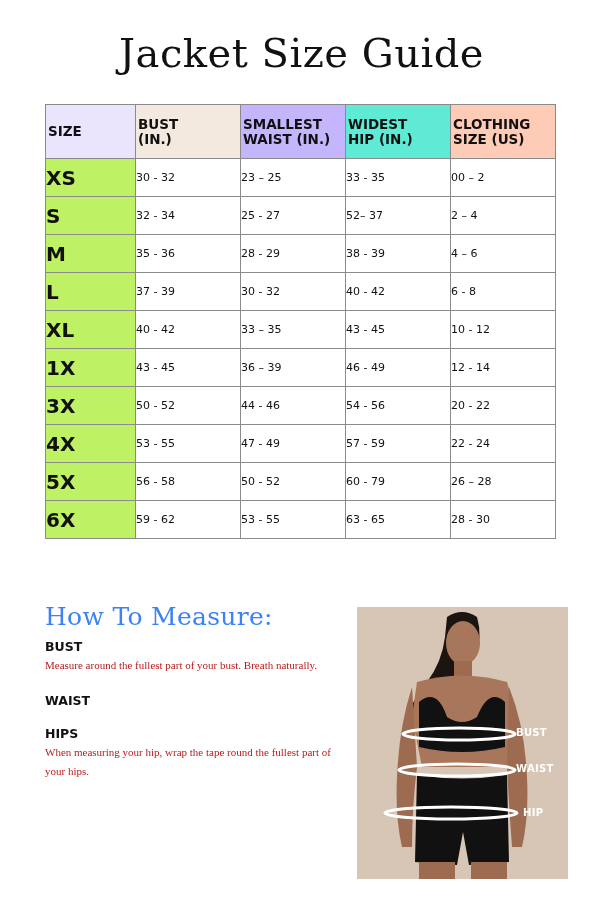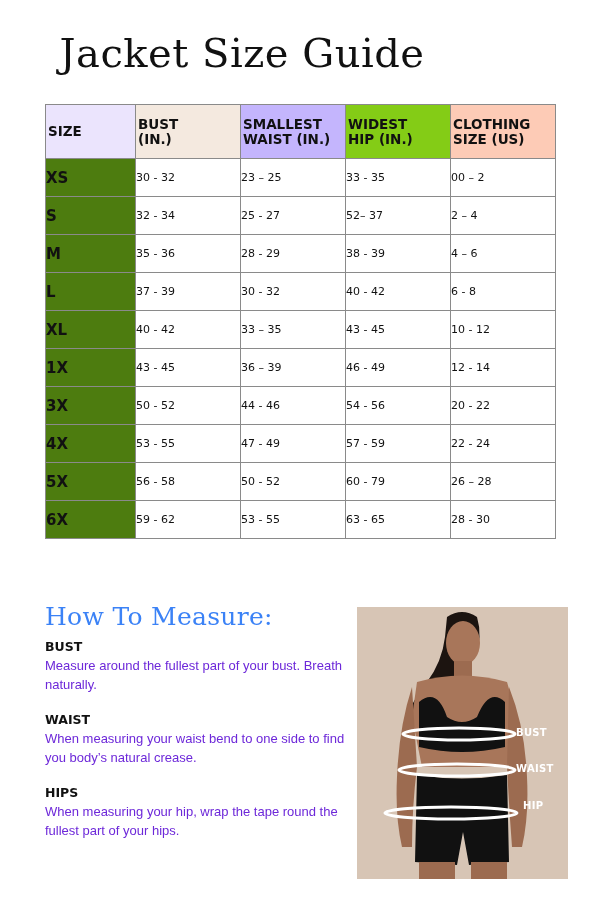--- a/index.html
+++ b/index.html
@@ -1,61 +1,61 @@
 <!DOCTYPE html>
 <html><head>
   <meta charset="utf-8">
   <style>
     * { box-sizing: border-box; margin: 0; padding: 0; }
     html, body { width: 600px; height: 900px; background: #ffffff; overflow: hidden; }
     body { position: relative; font-family: "Liberation Sans", sans-serif; color: #111; }
 
     .title {
-      position: absolute; left: 0; top: 30px; width: 484px; text-align: center;
+      position: absolute; left: 0; top: 30px; width: 484px; text-align: right;
       font-family: "DejaVu Serif", serif; font-size: 40px; font-weight: normal;
       letter-spacing: 0.5px; color: #111;
     }
 
     table.size-table {
       position: absolute; left: 45px; top: 104px; width: 510px;
       border-collapse: collapse; table-layout: fixed;
     }
     .size-table th, .size-table td {
       border: 1px solid #8a8a8a; text-align: left; vertical-align: middle;
     }
     .size-table th {
       height: 54px; font-family: "DejaVu Sans", sans-serif; font-weight: bold;
       font-size: 13.5px; line-height: 15px; color: #111; padding: 0 2px;
     }
     .size-table td {
       height: 38px; font-family: "DejaVu Sans", sans-serif; font-size: 11px; color: #111;
     }
     .size-table td.size-cell {
-      font-weight: bold; background: #4d7c0f; font-size: 15px;
+      font-weight: bold; background: #bef264; font-size: 20px;
     }
     col.c0 { width: 90px; }
     col.c1 { width: 105px; }
     col.c2 { width: 105px; }
     col.c3 { width: 105px; }
     col.c4 { width: 105px; }
 
     .measure {
       position: absolute; left: 45px; top: 602px; width: 300px;
     }
     .measure h2 {
       font-family: "DejaVu Serif", serif; font-weight: normal; font-size: 25px;
       color: #3b82f6; margin-bottom: 8px; letter-spacing: 0.3px;
     }
     .measure .section { margin-bottom: 18px; }
     .measure .label {
       font-family: "DejaVu Sans", sans-serif; font-weight: bold; font-size: 12.5px; color: #111;
       margin-bottom: 2px;
     }
     .measure .desc {
-      font-family: Liberation Sans, sans-serif; font-size: 13px; line-height: 19px; color: #6d28d9;
+      font-family: Liberation Serif, serif; font-size: 11px; line-height: 19px; color: #b91c1c;
     }
 
     .photo {
       position: absolute; left: 357px; top: 607px; width: 211px; height: 272px;
       background: #d7c5b5; overflow: hidden;
     }
     .photo svg { position: absolute; left: 0; top: 0; }
     .tag {
       position: absolute; color: #fff; font-family: "DejaVu Sans", sans-serif;
       font-weight: bold; font-size: 10px; letter-spacing: 0.3px;
@@ -72,21 +72,21 @@
       <col class="c1">
       <col class="c2">
       <col class="c3">
       <col class="c4">
     </colgroup>
   <thead>
     <tr>
       <th style="background:#ebe4fd"><span>SIZE</span></th>
       <th style="background:#f4e9df"><span>BUST</span><br><span>(IN.)</span></th>
       <th style="background:#c4b5fd"><span>SMALLEST</span><br><span>WAIST (IN.)</span></th>
-      <th style="background:#84cc16"><span>WIDEST</span><br><span>HIP (IN.)</span></th>
+      <th style="background:#5eead4"><span>WIDEST</span><br><span>HIP (IN.)</span></th>
       <th style="background:#fdcbb6"><span>CLOTHING</span><br><span>SIZE (US)</span></th>
     </tr>
   </thead>
   <tbody id="tbody">
       <tr>
         <td class="size-cell">XS</td>
         <td>30 - 32</td>
         <td>23 – 25</td>
         <td>33 - 35</td>
         <td>00 – 2</td>
@@ -158,21 +158,20 @@
 </table>
 
 <div class="measure">
   <h2>How To Measure:</h2>
   <div class="section">
     <div class="label">BUST</div>
     <div class="desc">Measure around the fullest part of your bust. Breath naturally.</div>
   </div>
   <div class="section">
     <div class="label">WAIST</div>
-    <div class="desc">When measuring your waist bend to one side to find you body’s natural crease.</div>
   </div>
   <div class="section">
     <div class="label">HIPS</div>
     <div class="desc">When measuring your hip, wrap the tape round the fullest part of your hips.</div>
   </div>
 </div>
 
 <div class="photo">
   <svg width="211" height="272" viewBox="0 0 211 272">
 
@@ -193,14 +192,14 @@
 
     <rect x="62" y="255" width="36" height="20" fill="#9c6b50"></rect>
     <rect x="114" y="255" width="36" height="20" fill="#9c6b50"></rect>
 
     <ellipse cx="102" cy="127" rx="56" ry="6" fill="none" stroke="#fff" stroke-width="3"></ellipse>
     <ellipse cx="100" cy="163" rx="58" ry="6" fill="none" stroke="#fff" stroke-width="3"></ellipse>
     <ellipse cx="94" cy="206" rx="66" ry="6" fill="none" stroke="#fff" stroke-width="3"></ellipse>
   </svg>
   <div class="tag" style="left:159px; top:120px;">BUST</div>
   <div class="tag" style="left:159px; top:156px;">WAIST</div>
-  <div class="tag" style="left:166px; top:193px;">HIP</div>
+  <div class="tag" style="left:166px; top:200px;">HIP</div>
 </div>
 
 </body></html>

